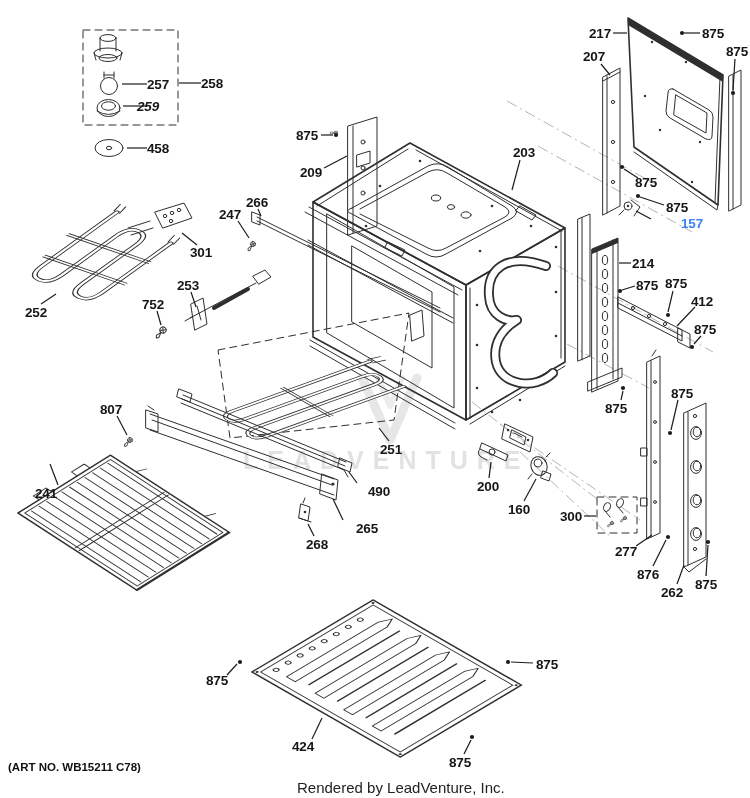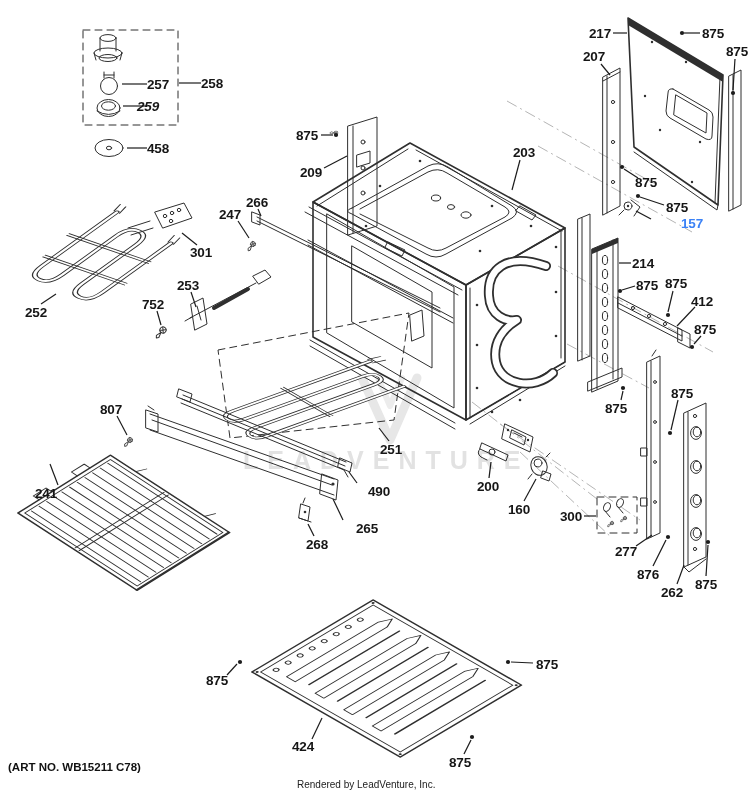--- a/index.html
+++ b/index.html
@@ -5,21 +5,21 @@
   html,body{margin:0;padding:0;background:#fff;}
   .stage{position:relative;width:750px;height:798px;background:#ffffff;overflow:hidden;
          font-family:"Liberation Sans",sans-serif;}
   .wm{position:absolute;left:243px;top:446px;z-index:1;font-weight:700;font-size:25px;
       letter-spacing:9px;color:#e2e2e2;white-space:nowrap;}
   svg.diagram{position:absolute;left:0;top:0;z-index:2;}
   #labels{position:absolute;left:0;top:0;width:750px;height:798px;z-index:3;pointer-events:none;}
   .pl{position:absolute;transform:translate(-50%,-50%);font-weight:700;font-size:13.5px;
       color:#161616;white-space:nowrap;letter-spacing:-0.2px;}
   .artno{position:absolute;left:8px;top:761px;z-index:3;font-weight:700;font-size:11.5px;color:#111;}
-  .footer{position:absolute;left:297px;top:779px;z-index:3;font-size:10px;color:#222;}
+  .footer{position:absolute;left:297px;top:779px;z-index:3;font-size:15px;color:#222;}
   
   .ln{fill:none;stroke:#2f2f2f;stroke-width:1;stroke-linecap:round;stroke-linejoin:round;}
   .th{stroke-width:1.6;}
   .fl{fill:#2f2f2f;stroke:none;}
   .dsh{stroke-dasharray:7 5;}
   .ph{fill:none;stroke:#b5b5b5;stroke-width:1;stroke-dasharray:11 4 2 4;}
   .tb{fill:none;stroke:#2f2f2f;stroke-width:4.6;stroke-linecap:round;stroke-linejoin:round;}
   .tw{fill:none;stroke:#ffffff;stroke-width:2.6;stroke-linecap:round;stroke-linejoin:round;}
   .tb2{fill:none;stroke:#2f2f2f;stroke-width:4;stroke-linecap:round;stroke-linejoin:round;}
   .tw2{fill:none;stroke:#ffffff;stroke-width:2.2;stroke-linecap:round;stroke-linejoin:round;}

